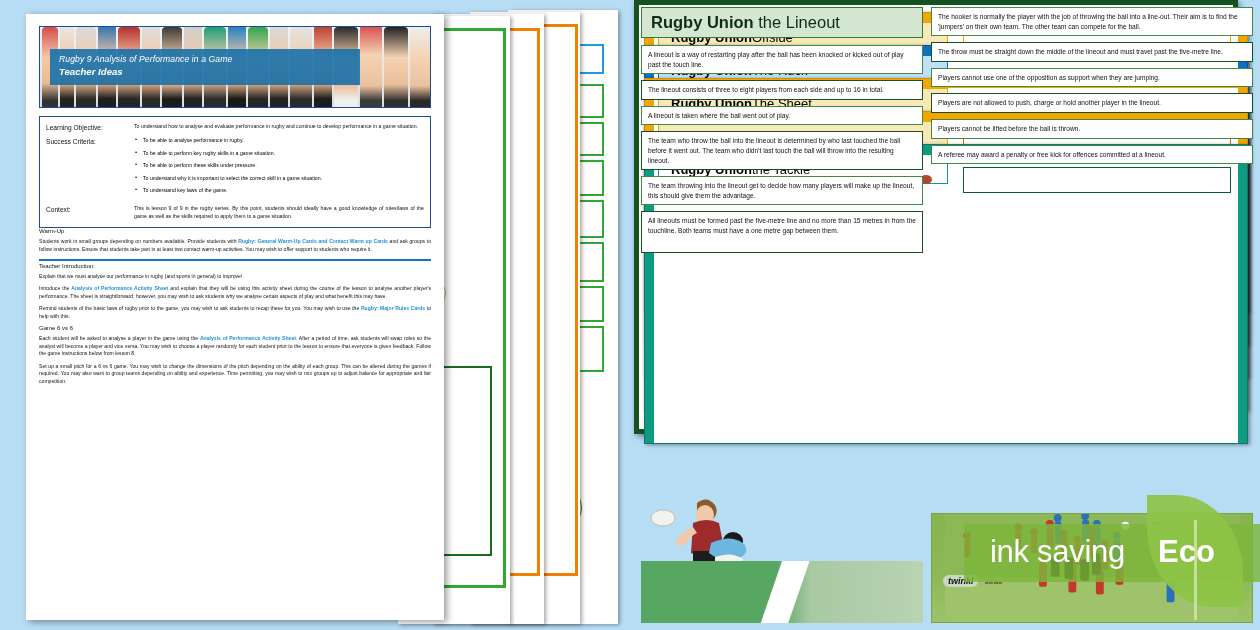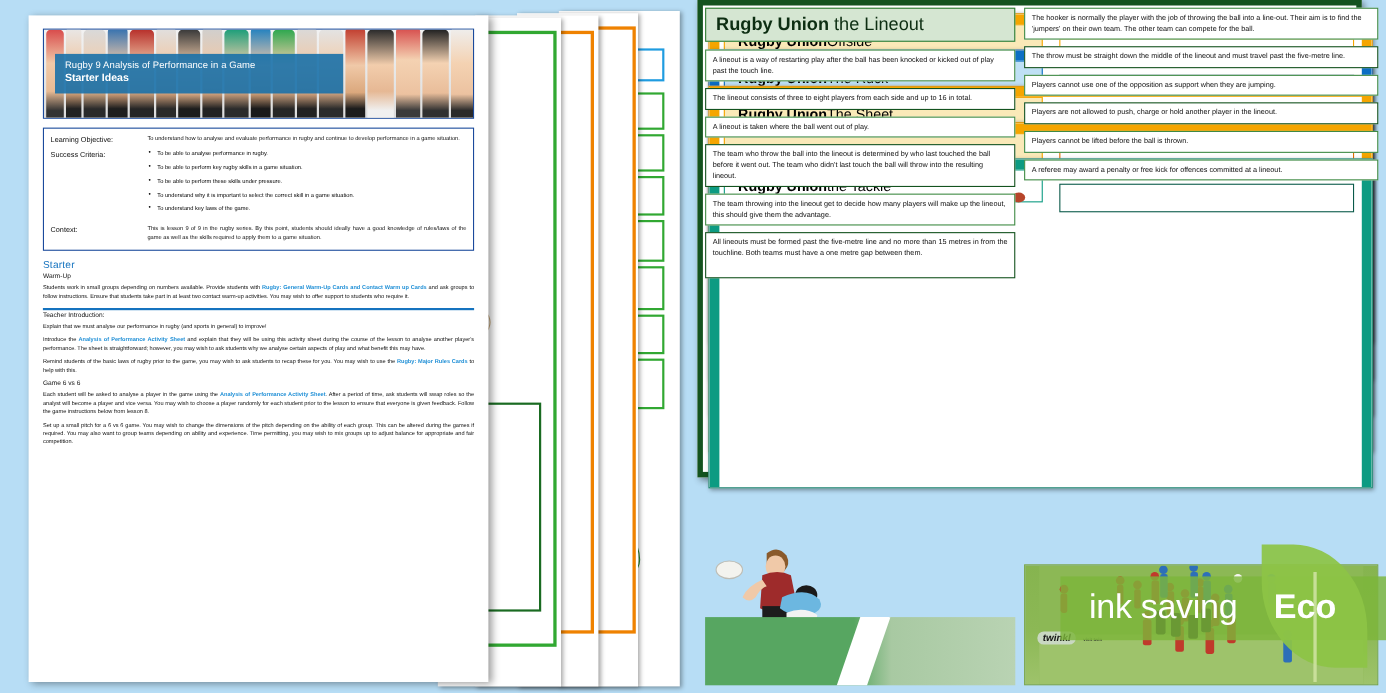--- a/index.html
+++ b/index.html
@@ -39,23 +39,23 @@
   .doc { position: absolute; inset: 0; padding: 12px 13px 0 13px; }
 
   .hero {
     position: relative; width: 100%; height: 82px;
     border: 1.5px solid #1b4a9c; overflow: hidden;
     background: linear-gradient(#e6e6e6,#d7d7d7);
   }
   .hero-photo { position: absolute; inset: 0; }
   .leg { position: absolute; bottom: 0; border-radius: 4px 4px 0 0; }
   .hero-band {
-    position: absolute; left: 10px; top: 22px; width: 262px; height: 36px;
+    position: absolute; left: 10px; top: 22px; width: 310px; height: 36px;
     background: rgba(21,110,168,.88);
-    padding: 4px 9px; color: #fff;
+    padding: 4px 9px; color: #fff; font-style: italic;
   }
   .hero-t1 { font-size: 8.6px; letter-spacing: .1px; line-height: 12px; }
   .hero-t2 { font-size: 9.6px; font-weight: bold; line-height: 13px; }
 
   .info-table {
     margin-top: 8px; border: 1.3px solid #1b4a9c;
     width: 100%; padding: 6px 6px 7px 6px;
     display: grid; grid-template-columns: 82px 1fr; row-gap: 5px; column-gap: 6px;
   }
   .it-label { font-size: 6.6px; color: #111; line-height: 9px; }
@@ -272,42 +272,41 @@
             <div class="leg" style="left:230px;width:18px;height:82px;background:linear-gradient(#dadada,#f0c9a8 42%,#ddab83 72%,#222 90%);"></div>
             <div class="leg" style="left:250px;width:22px;height:80px;background:linear-gradient(#e3e3e3,#f2cdac 40%,#e0b089 70%,#2b2b2b 90%);"></div>
             <div class="leg" style="left:274px;width:18px;height:82px;background:linear-gradient(#c0392b,#f0c9a8 42%,#dba87d 72%,#1c1c1c 90%);"></div>
             <div class="leg" style="left:294px;width:24px;height:80px;background:linear-gradient(#2b2b2b,#f2cdac 40%,#e6b894 70%,#f0f0f0 92%);"></div>
             <div class="leg" style="left:320px;width:22px;height:82px;background:linear-gradient(#d64a4a,#f4d2b2 36%,#ecc2a0 74%,#3a3a3a 92%);"></div>
             <div class="leg" style="left:344px;width:24px;height:80px;background:linear-gradient(#222,#f4d2b2 38%,#e9bd9a 72%,#303030 92%);"></div>
             <div class="leg" style="left:370px;width:22px;height:82px;background:linear-gradient(#efefef,#f4d2b2 40%,#ecc2a0 74%,#2a2a2a 92%);"></div>
           </div>
           <div class="hero-band">
             <div class="hero-t1">Rugby 9 Analysis of Performance in a Game</div>
-            <div class="hero-t2">Starter Ideas</div>
+            <div class="hero-t2">Teacher Ideas</div>
           </div>
         </div>
 
         <div class="info-table">
           <div class="it-label">Learning Objective:</div>
           <div class="it-val">To understand how to analyse and evaluate performance in rugby and continue to develop performance in a game situation.</div>
 
           <div class="it-label">Success Criteria:</div>
           <ul class="crit">
             <li>To be able to analyse performance in rugby.</li>
             <li>To be able to perform key rugby skills in a game situation.</li>
             <li>To be able to perform these skills under pressure.</li>
             <li>To understand why it is important to select the correct skill in a game situation.</li>
             <li>To understand key laws of the game.</li>
           </ul>
 
           <div class="it-label">Context:</div>
           <div class="it-val">This is lesson 9 of 9 in the rugby series. By this point, students should ideally have a good knowledge of rules/laws of the game as well as the skills required to apply them to a game situation.</div>
         </div>
 
-        <div class="h-blue">Starter</div>
         <div class="sub-b">Warm-Up</div>
         <p class="body"><span>Students work in small groups depending on numbers available. Provide students with </span><span class="lnk">Rugby: General Warm-Up Cards and Contact Warm up Cards</span><span> and ask groups to follow instructions. Ensure that students take part in at least two contact warm-up activities. You may wish to offer support to students who require it.</span></p>
 
         <div class="rule"></div>
 
         <div class="sub-b">Teacher Introduction:</div>
         <p class="body">Explain that we must analyse our performance in rugby (and sports in general) to improve!</p>
         <p class="body"><span>Introduce the </span><span class="lnk">Analysis of Performance Activity Sheet</span><span> and explain that they will be using this activity sheet during the course of the lesson to analyse another player's performance. The sheet is straightforward; however, you may wish to ask students why we analyse certain aspects of play and what benefit this may have.</span></p>
         <p class="body"><span>Remind students of the basic laws of rugby prior to the game, you may wish to ask students to recap these for you. You may wish to use the </span><span class="lnk">Rugby: Major Rules Cards</span><span> to help with this.</span></p>
 

